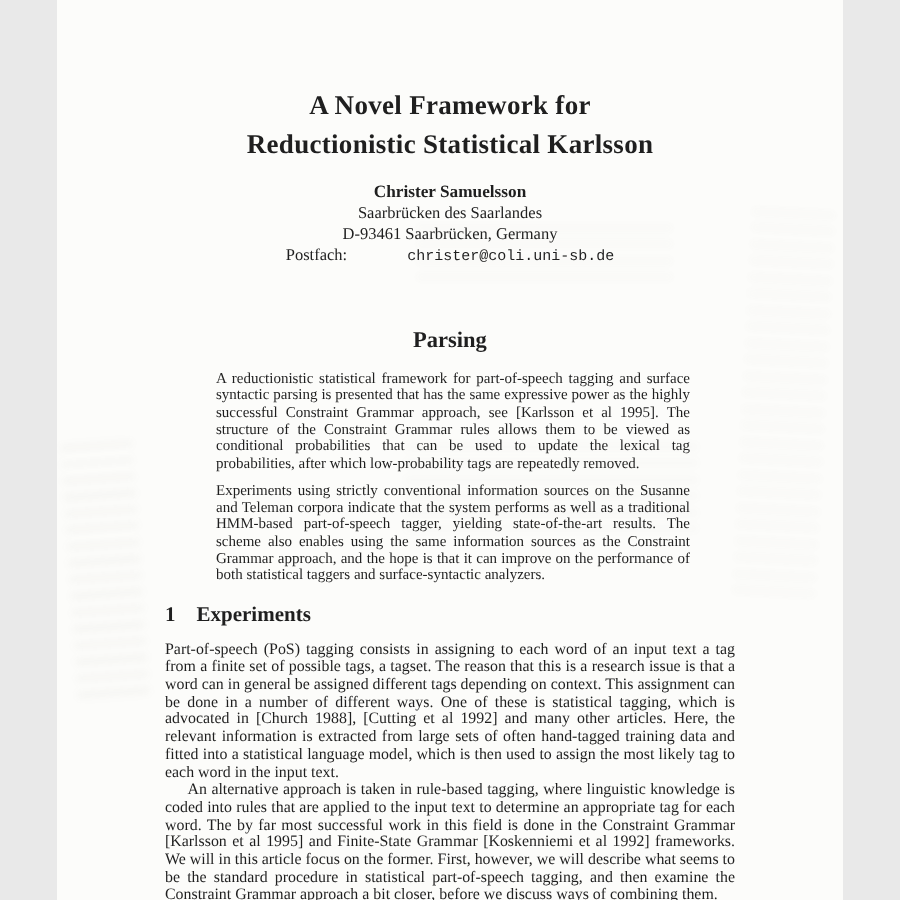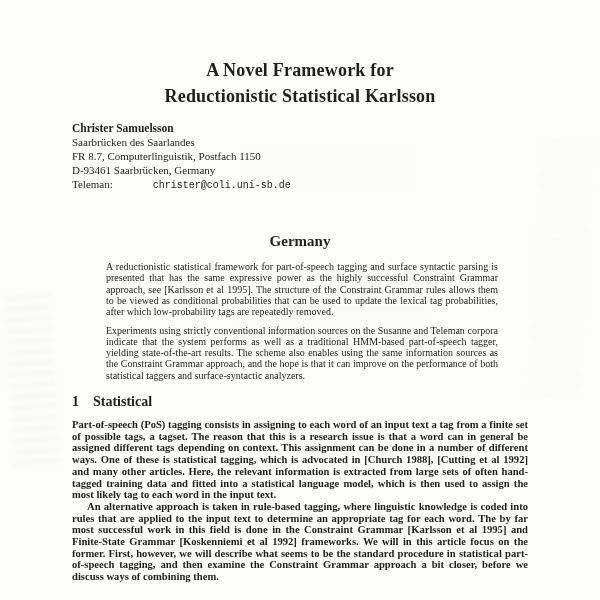--- a/index.html
+++ b/index.html
@@ -1,18 +1,18 @@
 <!DOCTYPE html>
 <html lang="en"><head>
 <meta charset="utf-8">
 <style>
   html, body { margin: 0; padding: 0; background: #e9e9e9; }
   .page {
     position: relative;
-    width: 600px;
+    width: 524px;
     height: 600px;
     margin: 0 auto;
     box-sizing: border-box;
     padding: 0 72px;
     background: #fcfcfa;
     color: #1f1f1f;
     font-family: "Liberation Serif", "DejaVu Serif", serif;
     overflow: hidden;
   }
   
@@ -34,20 +34,21 @@
   .title {
     margin-top: 57px;
     text-align: center;
     font-weight: bold;
     font-size: 18px;
     line-height: 26px;
     letter-spacing: 0.2px;
   }
   .author-block {
     margin-top: 9px;
+    text-align: center;
     font-size: 11px;
     line-height: 14px;
   }
   .author-name { font-weight: bold; font-size: 11.5px; }
   .email {
     font-family: "Liberation Mono", "DejaVu Sans Mono", monospace;
     font-size: 10px;
     margin-left: 4px;
     padding-left: 36px;
   }
@@ -75,21 +76,20 @@
   .section-number { display: inline-block; margin-right: 14px; }
   .section-body {
     margin-top: 9px;
     font-size: 10.6px;
     line-height: 11.7px;
   }
   .section-body p {
     margin: 0;
     text-align: justify;
     hyphens: auto;
-    font-weight: bold;
   }
   .section-body p.indent { text-indent: 15px; }
 </style>
 </head>
 <body>
 
 <div class="page">
 
   <div class="artifact a1"></div>
   <div class="artifact a2"></div>
@@ -97,36 +97,35 @@
   <div class="artifact a4"></div>
 
   <h1 class="title">
     <span style="display:block">A Novel Framework for</span>
     <span style="display:block">Reductionistic Statistical Karlsson</span>
   </h1>
 
   <div class="author-block">
     <div class="author-name">Christer Samuelsson</div>
     <div>Saarbrücken des Saarlandes</div>
-    <div>FR 8.7, Computerlinguistik, Postfach 1150</div>
     <div>D-93461 Saarbrücken, Germany</div>
     <div>
-      <span>Teleman:</span><span class="email">christer@coli.uni-sb.de</span>
+      <span>Postfach:</span><span class="email">christer@coli.uni-sb.de</span>
     </div>
   </div>
 
-  <h2 class="abstract-heading">Germany</h2>
+  <h2 class="abstract-heading">Parsing</h2>
 
   <div class="abstract-body">
     <p>A reductionistic statistical framework for part-of-speech tagging and surface syntactic parsing is presented that has the same expressive power as the highly successful Constraint Grammar approach, see [Karlsson et al 1995]. The structure of the Constraint Grammar rules allows them to be viewed as conditional probabilities that can be used to update the lexical tag probabilities, after which low-probability tags are repeatedly removed.</p>
     <p>Experiments using strictly conventional information sources on the Susanne and Teleman corpora indicate that the system performs as well as a traditional HMM-based part-of-speech tagger, yielding state-of-the-art results. The scheme also enables using the same information sources as the Constraint Grammar approach, and the hope is that it can improve on the performance of both statistical taggers and surface-syntactic analyzers.</p>
   </div>
 
   <h2 class="section-heading">
-    <span class="section-number">1</span><span>Statistical</span>
+    <span class="section-number">1</span><span>Experiments</span>
   </h2>
 
   <div class="section-body">
     <p>Part-of-speech (PoS) tagging consists in assigning to each word of an input text a tag from a finite set of possible tags, a tagset. The reason that this is a research issue is that a word can in general be assigned different tags depending on context. This assignment can be done in a number of different ways. One of these is statistical tagging, which is advocated in [Church 1988], [Cutting et al 1992] and many other articles. Here, the relevant information is extracted from large sets of often hand-tagged training data and fitted into a statistical language model, which is then used to assign the most likely tag to each word in the input text.</p>
     <p class="indent">An alternative approach is taken in rule-based tagging, where linguistic knowledge is coded into rules that are applied to the input text to determine an appropriate tag for each word. The by far most successful work in this field is done in the Constraint Grammar [Karlsson et al 1995] and Finite-State Grammar [Koskenniemi et al 1992] frameworks. We will in this article focus on the former. First, however, we will describe what seems to be the standard procedure in statistical part-of-speech tagging, and then examine the Constraint Grammar approach a bit closer, before we discuss ways of combining them.</p>
   </div>
 
 </div>
 
 </body></html>

